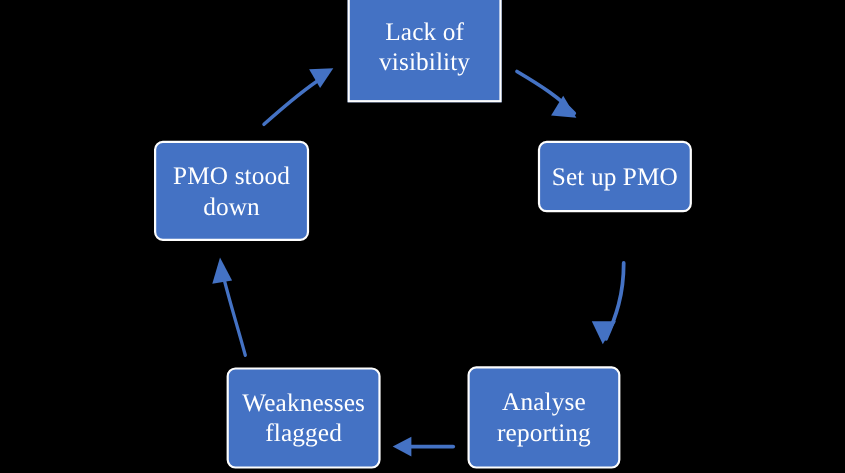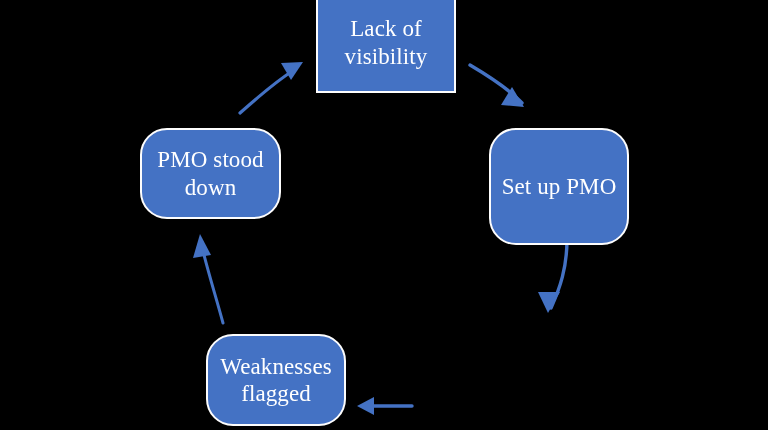--- a/index.html
+++ b/index.html
@@ -25,21 +25,21 @@
     justify-content: center;
     text-align: center;
     color: #FFFFFF;
     font-size: 23px;
     line-height: 1.18;
     letter-spacing: 0.1px;
     font-weight: 400;
     padding: 2px 6px;
   }
   .node.rounded {
-    border-radius: 27px;
+    border-radius: 8px;
   }
   .node.square {
     border-radius: 0;
   }
   .node-label {
     display: block;
     white-space: pre-line;
   }
   #arrow-layer {
     position: absolute;
@@ -81,24 +81,28 @@
       <path d="M 240 113 C 258 97, 275 82, 294 70" fill="none" stroke="#4472C4" stroke-width="3.2" stroke-linecap="round"></path>
       <path d="M 281 63 L 303 62 L 291 80 Z" fill="#4472C4"></path>
     </g>
   </svg>
 
   <div class="node square" style="left:316px; top:-8px; width:140px; height:101px;">
     <span class="node-label">Lack of
 visibility</span>
   </div>
 
-  <div class="node rounded" style="left:489px; top:128px; width:140px; height:117px;">
+  <div class="node rounded" style="left:489px; top:128px; width:140px; height:65px;">
     <span class="node-label">Set up PMO</span>
   </div>
 
+  <div class="node rounded" style="left:425px; top:333px; width:139px; height:93px;">
+    <span class="node-label">Analyse
+reporting</span>
+  </div>
 
   <div class="node rounded" style="left:206px; top:334px; width:140px; height:92px;">
     <span class="node-label">Weaknesses
 flagged</span>
   </div>
 
   <div class="node rounded" style="left:140px; top:128px; width:141px; height:91px;">
     <span class="node-label">PMO stood
 down</span>
   </div>

